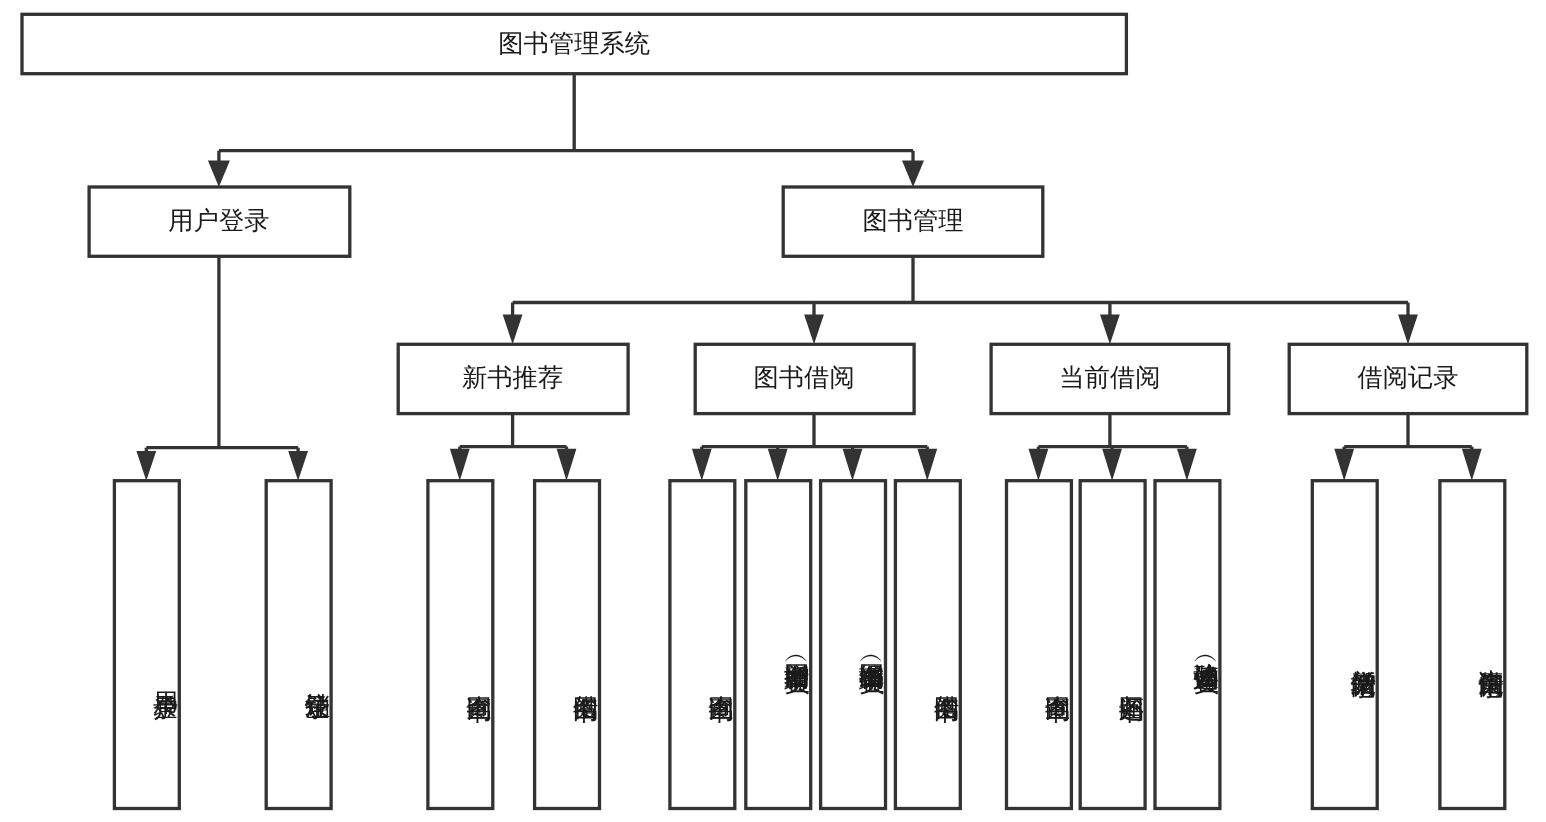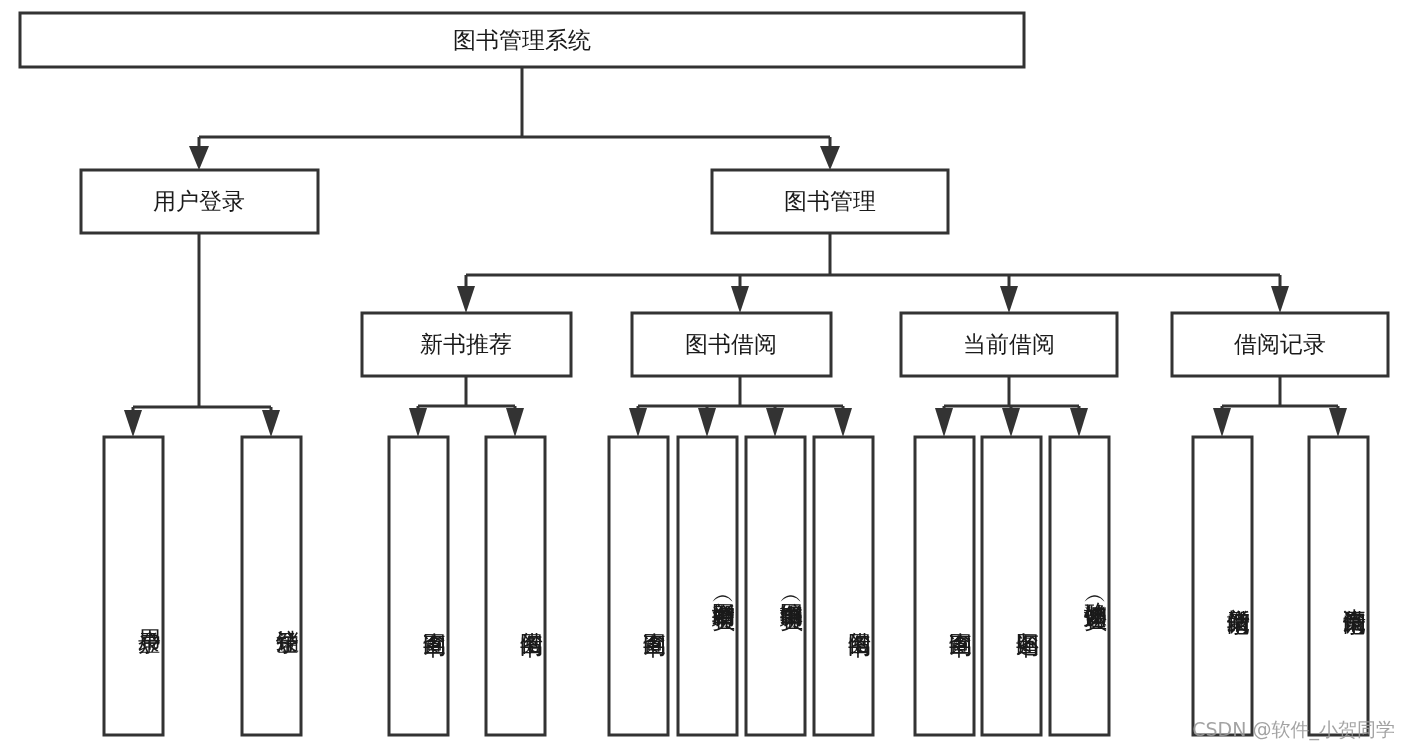--- a/index.html
+++ b/index.html
@@ -211,15 +211,14 @@
   <div class="vlabel" style="left:746px; top:444px; width:59px; height:288px;">编辑图书（管理员）</div>
   <div class="vlabel" style="left:814px; top:502px; width:59px; height:228px;">借阅图书</div>
 
   <div class="vlabel" style="left:915px; top:502px; width:59px; height:228px;">查询图书</div>
   <div class="vlabel" style="left:982px; top:502px; width:59px; height:228px;">归还图书</div>
   <div class="vlabel" style="left:1050px; top:444px; width:59px; height:288px;">确认归还（管理员）</div>
 
   <div class="vlabel" style="left:1193px; top:457px; width:59px; height:272px;">新增借阅记录</div>
   <div class="vlabel" style="left:1309px; top:457px; width:59px; height:272px;">查询借阅记录</div>
 
-  <div id="watermark">CSDN @软件_小贺同学</div>
 
 </div>
 
 </body></html>

